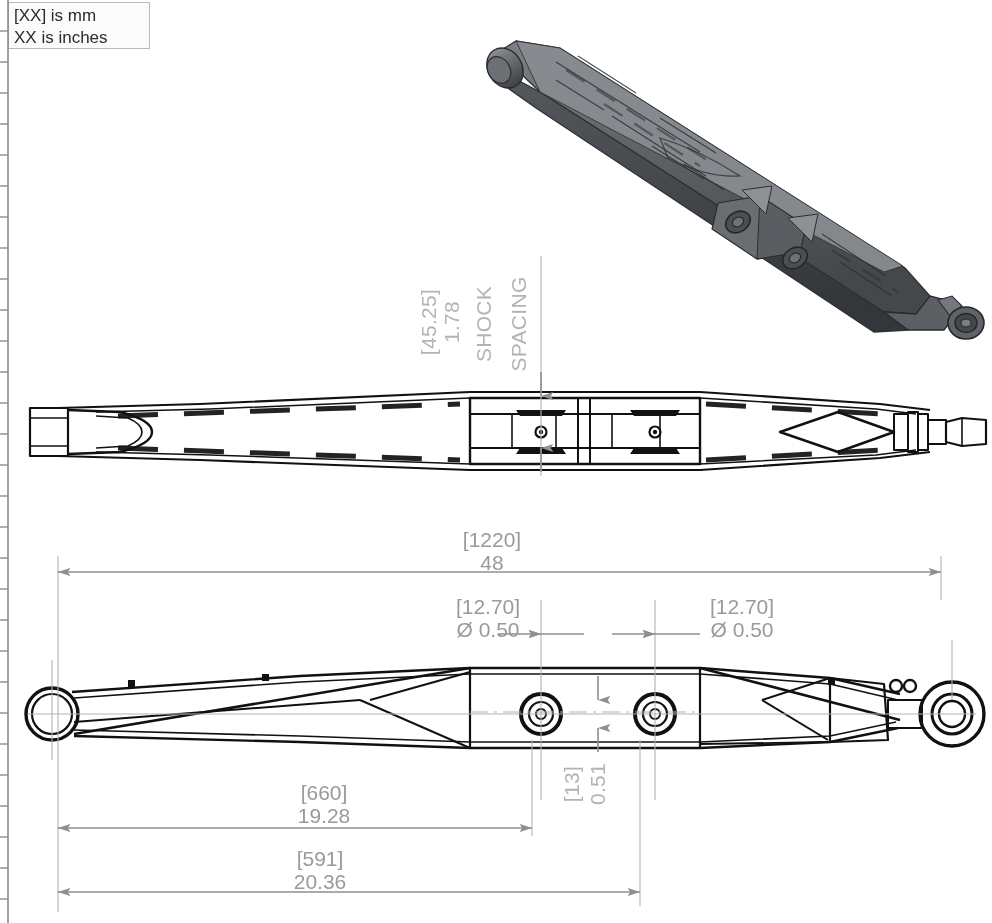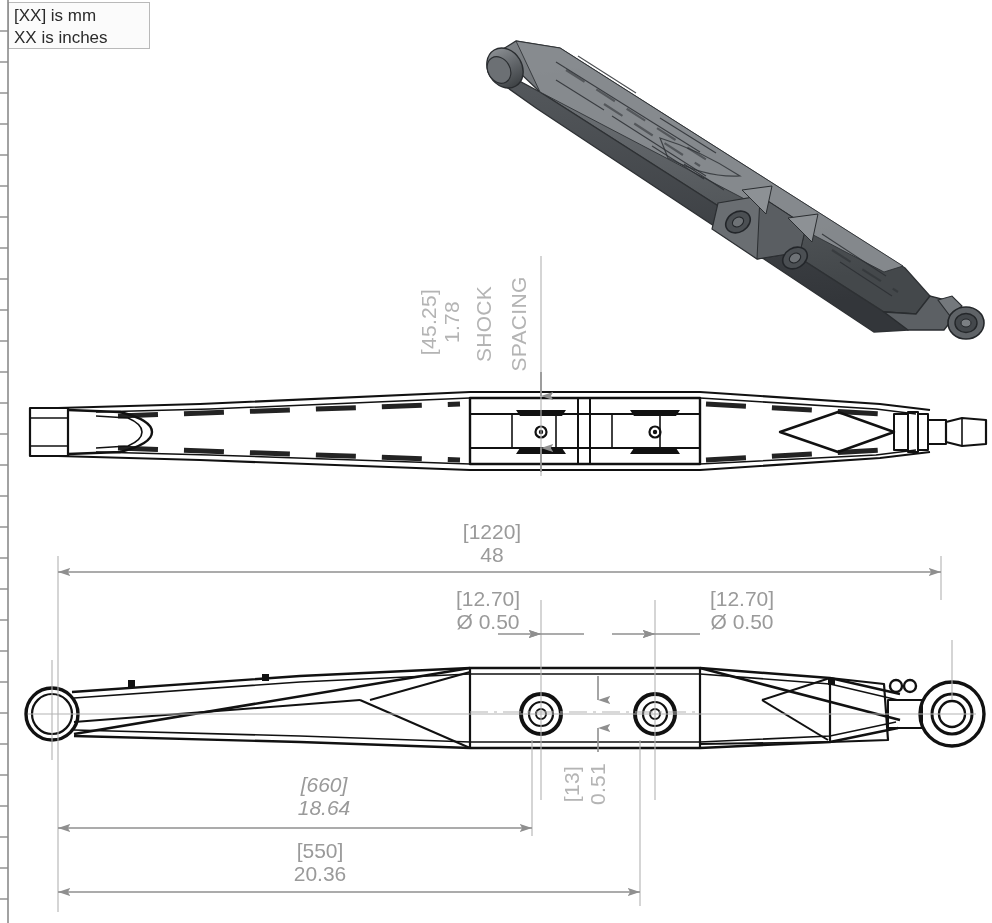--- a/index.html
+++ b/index.html
@@ -5,21 +5,21 @@
   html,body{margin:0;padding:0;background:#ffffff;}
   body{width:992px;height:923px;position:relative;overflow:hidden;
        font-family:"Liberation Sans","DejaVu Sans",sans-serif;color:#3a3a3a;}
   #stage{position:absolute;inset:0;width:844px;height:923px;}
   svg.layer{position:absolute;left:0;top:0;width:992px;height:923px;overflow:visible;}
   .note-box{position:absolute;left:8px;top:2px;width:142px;height:47px;
             background:#fbfbfb;border:1px solid #b9b9b9;box-sizing:border-box;
             padding:2px 4px 0 5px;}
   .note-line{font-size:17px;line-height:22px;color:#2b2b2b;white-space:nowrap;}
   .dimtxt{position:absolute;text-align:center;color:#9a9a9a;line-height:1.08;
-          white-space:nowrap;pointer-events:none;}
+          white-space:nowrap;pointer-events:none;margin-top:8px;}
   .dimtxt .mm{font-size:21px;display:block;}
   .dimtxt .in{font-size:21px;display:block;text-align:center;}
   .rot90{transform:rotate(-90deg);transform-origin:50% 50%;}
   .vlabel{position:absolute;color:#b4b4b4;white-space:nowrap;}
   .cap{font-size:21px;letter-spacing:.3px;}
 </style>
 </head>
 <body>
 
 <div id="stage">
@@ -284,27 +284,27 @@
   <div class="dimtxt" style="left:398px;top:588px;width:180px;">
     <span class="mm">[12.70]</span>
     <span class="in">Ø 0.50</span>
   </div>
 
   <div class="dimtxt" style="left:652px;top:588px;width:180px;">
     <span class="mm">[12.70]</span>
     <span class="in">Ø 0.50</span>
   </div>
 
-  <div class="dimtxt" style="left:234px;top:774px;width:180px;font-style:italic;">
+  <div class="dimtxt" style="left:234px;top:774px;width:180px;">
     <span class="mm">[660]</span>
-    <span class="in">18.64</span>
+    <span class="in">19.28</span>
   </div>
 
   <div class="dimtxt" style="left:230px;top:840px;width:180px;">
-    <span class="mm">[550]</span>
+    <span class="mm">[591]</span>
     <span class="in">20.36</span>
   </div>
 
   <div class="vlabel rot90 cap" style="left:369px;top:310px;width:120px;text-align:center;">[45.25]</div>
   <div class="vlabel rot90 cap" style="left:392px;top:310px;width:120px;text-align:center;">1.78</div>
   <div class="vlabel rot90 cap" style="left:424px;top:312px;width:120px;text-align:center;">SHOCK</div>
   <div class="vlabel rot90 cap" style="left:454px;top:312px;width:130px;text-align:center;">SPACING</div>
 
   <div class="vlabel rot90 cap" style="left:537px;top:772px;width:70px;text-align:center;">[13]</div>
   <div class="vlabel rot90 cap" style="left:563px;top:772px;width:70px;text-align:center;">0.51</div>

